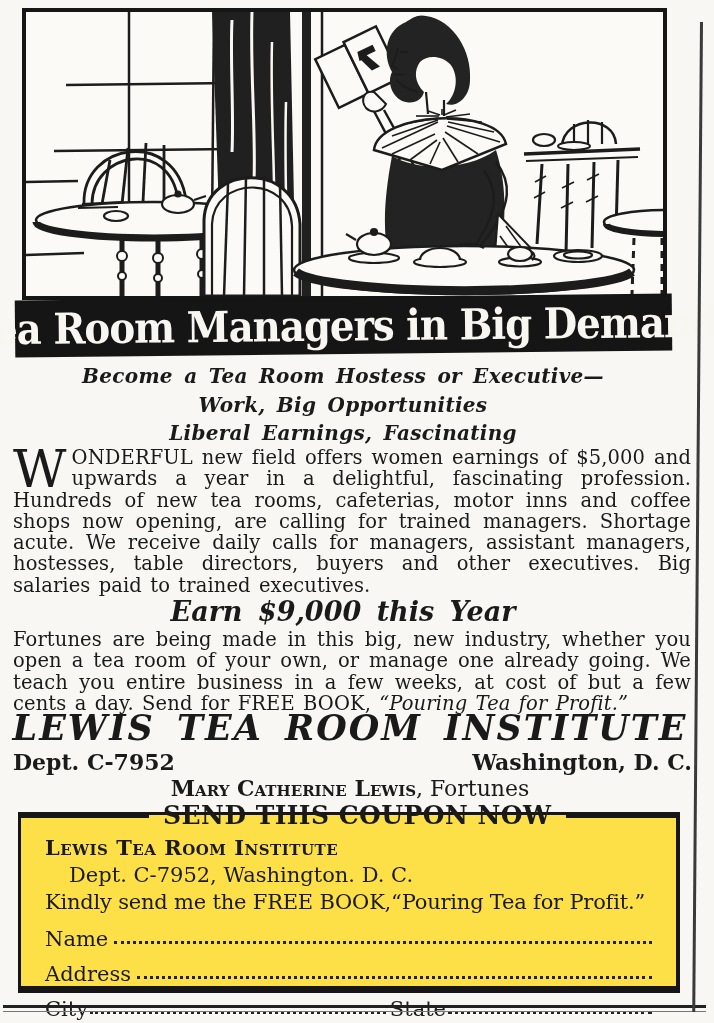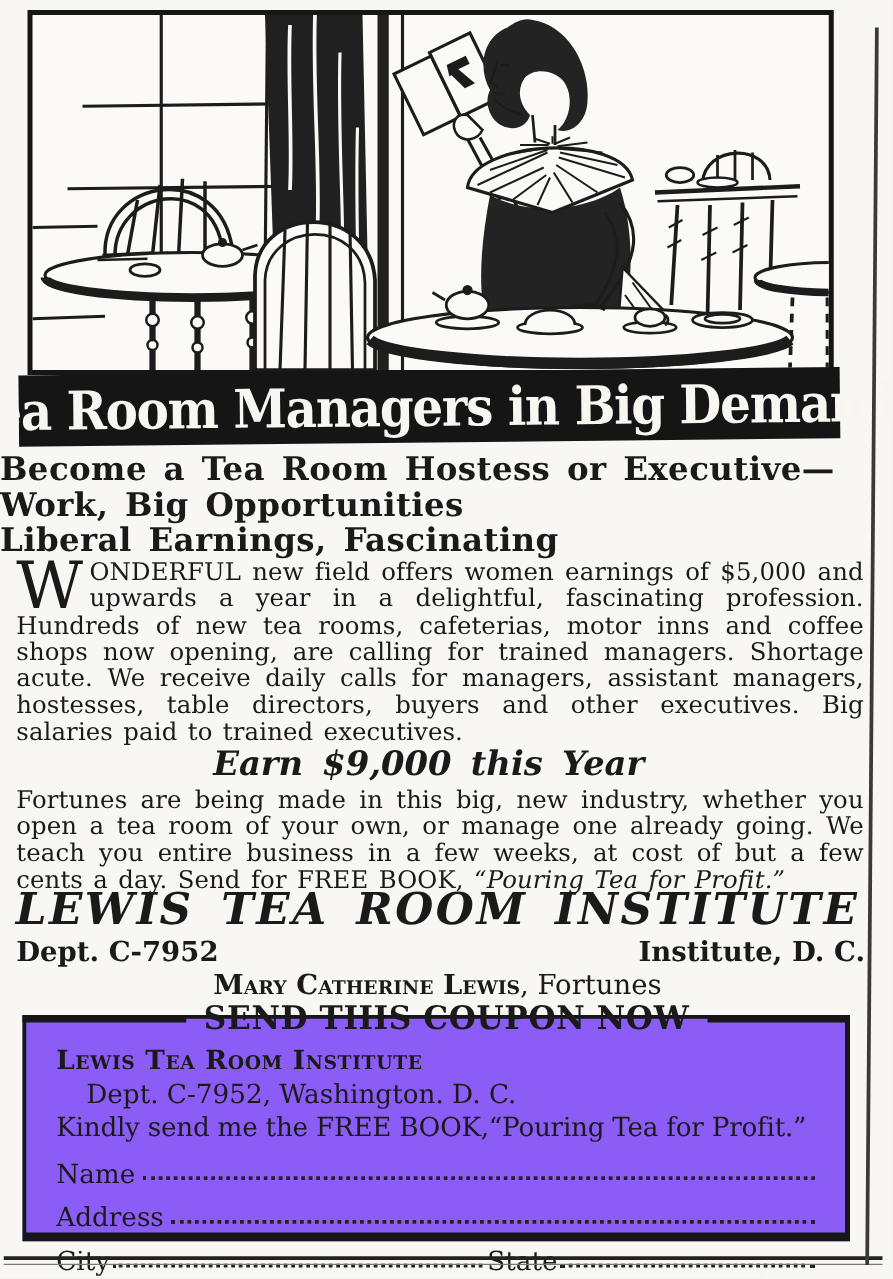--- a/index.html
+++ b/index.html
@@ -22,22 +22,22 @@
     display:flex;align-items:center;justify-content:center;
     box-shadow:0 0 0 2px #151515;
   }
   .banner span{
     color:#f7f6f0;font-family:"DejaVu Serif",serif;font-weight:bold;
     font-size:38px;letter-spacing:-1px;white-space:nowrap;
     transform:scale(1.02,1.12);
   }
   
   .subhead{
-    position:absolute;left:0;right:28px;top:362px;text-align:left;
-    font-weight:bold;font-size:26px;line-height:28.5px;
+    position:absolute;left:0;right:28px;top:362px;text-align:center;
+    font-weight:bold;font-style:italic;font-size:20px;line-height:28.5px;
     word-spacing:4px;letter-spacing:.3px;
   }
   
   .bodytext{
     position:absolute;left:13px;width:678px;margin:0;
     font-size:19.5px;line-height:21.3px;text-align:justify;
     word-spacing:2px;letter-spacing:.1px;
   }
   .para1{top:447px;}
   .para2{top:629px;}
@@ -62,21 +62,21 @@
   }
   .director{
     position:absolute;left:0;right:14px;top:775px;text-align:center;
     font-size:22px;
   }
   .sc{font-variant:small-caps;font-weight:bold;}
   
   .coupon{
     position:absolute;left:18px;top:812px;width:662px;height:181px;
     box-sizing:border-box;border:3px solid #161616;border-bottom-width:7px;
-    border-right-width:4px;background:#8b5cf6;
+    border-right-width:4px;background:#fde047;
   }
   .coupon-title-row{
     position:absolute;left:-3px;right:-4px;top:-15px;height:30px;
     display:flex;align-items:center;
   }
   .coupon-title-row .rule{flex:1;height:5px;background:#161616;}
   .coupon-title-row .rule.left{flex:1.15;}
   .coupon-title{
     padding:0 6px;font-weight:bold;font-size:26px;letter-spacing:.5px;
     white-space:nowrap;transform:scale(.96,1);
@@ -304,21 +304,21 @@
   <h3 class="earn">Earn $9,000 this Year</h3>
 
   <p class="bodytext para2">
     <span>Fortunes are being made in this big, new industry, whether you open a tea room of your own, or manage one already going.  We teach you entire business in a few weeks, at cost of but a few cents a day.  Send for FREE BOOK, </span><i>“Pouring Tea for Profit.”</i>
   </p>
 
   <h2 class="institute">LEWIS TEA ROOM INSTITUTE</h2>
 
   <div class="dept-row">
     <span>Dept. C-7952</span>
-    <span>Institute, D. C.</span>
+    <span>Washington, D. C.</span>
   </div>
 
   <div class="director">
     <span class="sc">Mary Catherine Lewis</span><span>, Fortunes</span>
   </div>
 
   <div class="coupon">
     <div class="coupon-title-row">
       <span class="rule left"></span>
       <span class="coupon-title">SEND THIS COUPON NOW</span>

